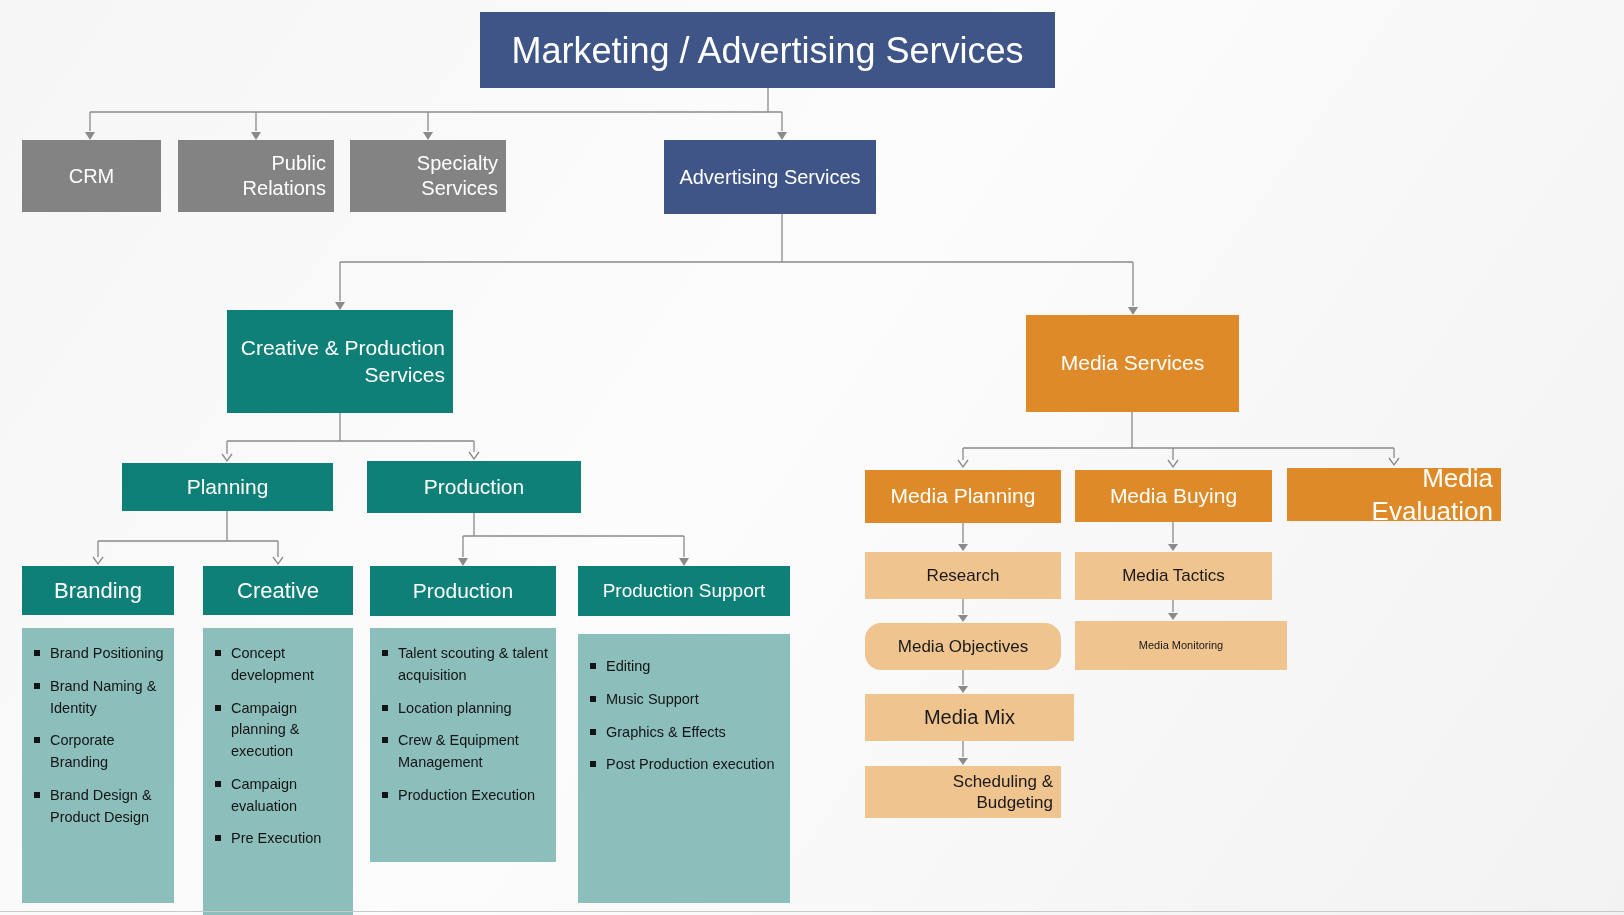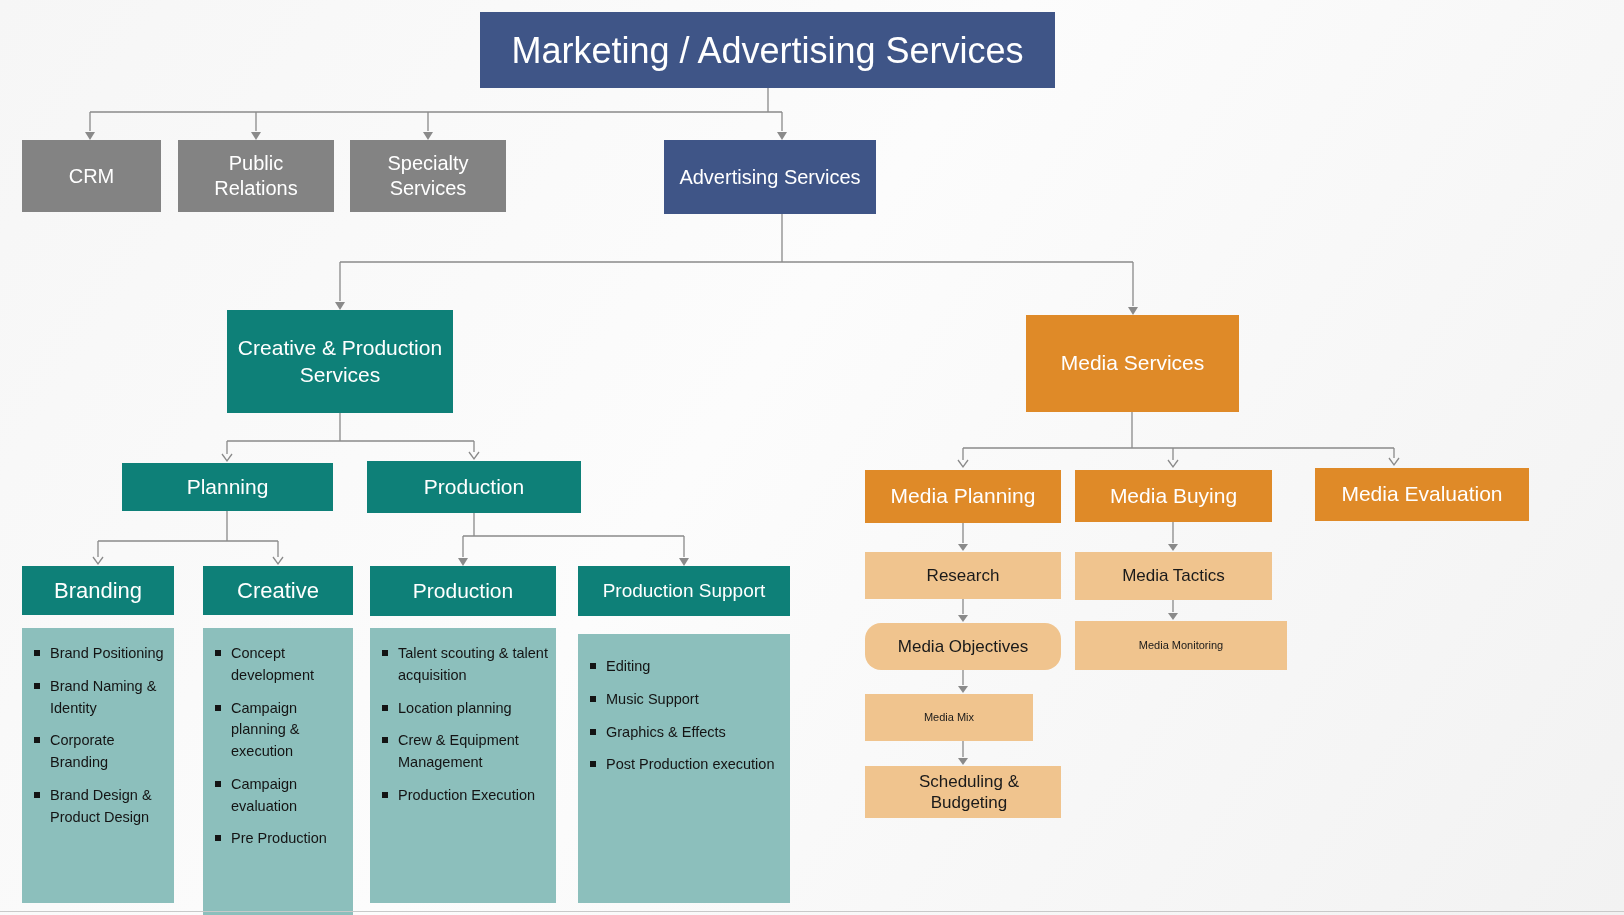--- a/index.html
+++ b/index.html
@@ -16,21 +16,21 @@
   .connectors{
     position:absolute;left:0;top:0;
     pointer-events:none;
   }
   .cline{stroke:#8a8a8a;stroke-width:1.3;fill:none;}
   .ah{fill:#8a8a8a;stroke:none;}
   .av{stroke:#8a8a8a;stroke-width:1.3;fill:none;}
   .node{
     position:absolute;
     display:flex;align-items:center;justify-content:center;
-    text-align:center;
+    text-align:right;
     color:#ffffff;
     line-height:1.25;
     padding:2px 8px;
     box-sizing:border-box;
   }
   .navy{background:#3f5587;}
   .gray{background:#838383;}
   .teal{background:#0e8078;}
   .orange{background:#df8a28;}
   .orange-light{background:#f0c48e;color:#1a1a1a;}
@@ -176,25 +176,25 @@
       <li>
           <span class="sq"></span>
           <span>Campaign planning &amp; execution</span>
         </li>
       <li>
           <span class="sq"></span>
           <span>Campaign evaluation</span>
         </li>
       <li>
           <span class="sq"></span>
-          <span>Pre Production</span>
-        </li>
-    </ul>
-  </div>
-  <div class="list-box" style="left:370px;top:628px;width:186px;height:275px;">
+          <span>Pre Execution</span>
+        </li>
+    </ul>
+  </div>
+  <div class="list-box" style="left:370px;top:628px;width:186px;height:234px;">
     <ul>
       <li>
           <span class="sq"></span>
           <span>Talent scouting &amp; talent acquisition</span>
         </li>
       <li>
           <span class="sq"></span>
           <span>Location planning</span>
         </li>
       <li>
@@ -231,31 +231,31 @@
   <div class="node orange" style="left:1026px;top:315px;width:213px;height:97px;font-size:21px;">
     <span>Media Services</span>
   </div>
 
   <div class="node orange" style="left:865px;top:470px;width:196px;height:53px;font-size:21px;">
     <span>Media Planning</span>
   </div>
   <div class="node orange" style="left:1075px;top:470px;width:197px;height:52px;font-size:21px;">
     <span>Media Buying</span>
   </div>
-  <div class="node orange" style="left:1287px;top:468px;width:214px;height:53px;font-size:21px;margin-left:28px;">
+  <div class="node orange" style="left:1287px;top:468px;width:214px;height:53px;font-size:26px;">
     <span>Media Evaluation</span>
   </div>
 
   <div class="node orange-light" style="left:865px;top:552px;width:196px;height:47px;font-size:17px;">
     <span>Research</span>
   </div>
   <div class="node orange-light" style="left:865px;top:623px;width:196px;height:47px;font-size:17px;border-radius:16px;">
     <span>Media Objectives</span>
   </div>
-  <div class="node orange-light" style="left:865px;top:694px;width:168px;height:47px;font-size:11px;">
+  <div class="node orange-light" style="left:865px;top:694px;width:209px;height:47px;font-size:20px;">
     <span>Media Mix</span>
   </div>
   <div class="node orange-light" style="left:865px;top:766px;width:196px;height:52px;font-size:17px;padding-left:20px;">
     <span>Scheduling &amp; Budgeting</span>
   </div>
 
   <div class="node orange-light" style="left:1075px;top:552px;width:197px;height:48px;font-size:17px;">
     <span>Media Tactics</span>
   </div>
   <div class="node orange-light" style="left:1075px;top:621px;width:212px;height:49px;font-size:11px;">

